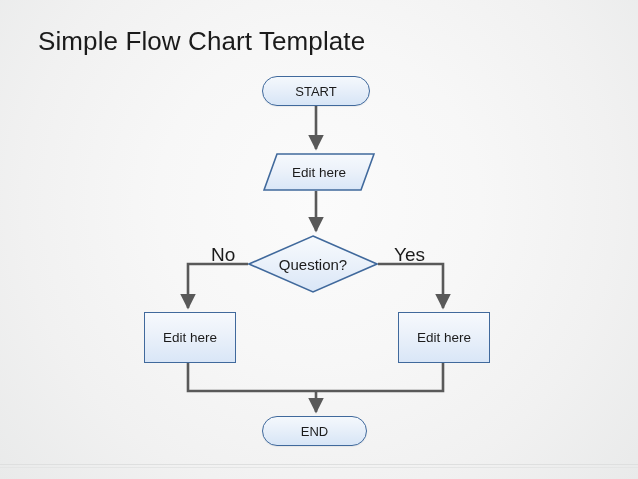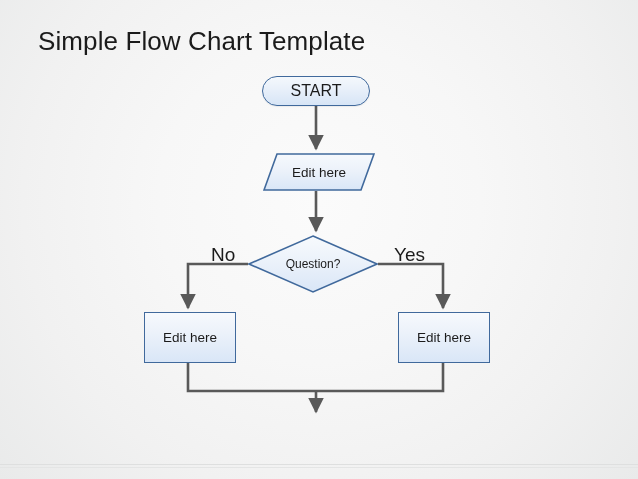--- a/index.html
+++ b/index.html
@@ -58,21 +58,21 @@
     align-items: center;
     justify-content: center;
     color: #1b1b1b;
     text-align: center;
   }
 
   .node-terminator {
     border: 1.6px solid #40699c;
     border-radius: 999px;
     background: linear-gradient(to bottom, #f4f8fc 0%, #eaf1fa 38%, #d7e5f6 100%);
-    font-size: 16px;
+    font-size: 13px;
     box-shadow: 0 1px 1px rgba(0,0,0,0.06);
   }
 
   .node-process {
     border: 1.6px solid #40699c;
     background: linear-gradient(to bottom, #f6f9fd 0%, #ecf2fa 40%, #d9e6f7 100%);
     font-size: 13.5px;
   }
 
   .node-io {
@@ -83,21 +83,21 @@
   .node-io .io-shape {
     position: absolute;
     left: 0; top: 0; width: 100%; height: 100%;
   }
   .node-io .io-label {
     position: relative;
     z-index: 2;
   }
 
   .node-decision {
-    font-size: 12px;
+    font-size: 15px;
     background: transparent;
     border: none;
   }
   .node-decision .dec-shape {
     position: absolute;
     left: 0; top: 0; width: 100%; height: 100%;
   }
   .node-decision .dec-label {
     position: relative;
     z-index: 2;
@@ -177,20 +177,23 @@
   </div>
 
   <div class="node node-process" style="left:144px; top:312px; width:92px; height:51px;">
     <span>Edit here</span>
   </div>
 
   <div class="node node-process" style="left:398px; top:312px; width:92px; height:51px;">
     <span>Edit here</span>
   </div>
 
+  <div class="node node-terminator" style="left:262px; top:416px; width:105px; height:30px;">
+    <span>END</span>
+  </div>
 
   <div class="edge-label" style="left:211px; top:244px;">No</div>
 
   <div class="edge-label" style="left:394px; top:244px;text-align:right;">Yes</div>
 
   <div class="slide-edge"></div>
   <div class="slide-edge lower"></div>
 
 </div>
 

